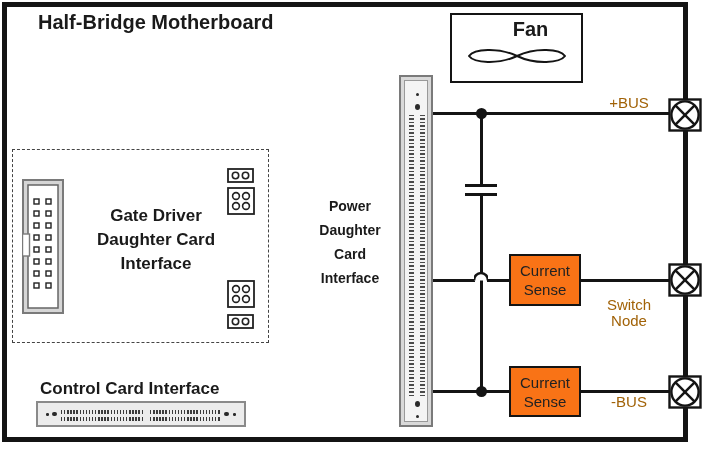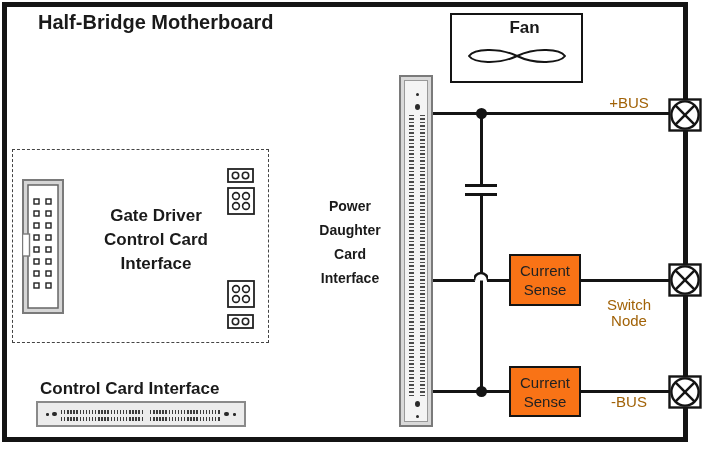--- a/index.html
+++ b/index.html
@@ -14,21 +14,21 @@
   .wire{position:absolute;background:#141414;z-index:1;}
   .dot{position:absolute;background:#141414;border-radius:50%;z-index:2;}
   .pindot{position:absolute;background:#2a2a2a;border-radius:50%;}
   .pinrow{position:absolute;background:repeating-linear-gradient(90deg,#3a3a3a 0 1.4px,transparent 1.4px 3.1px);}
   .pincol{position:absolute;background:repeating-linear-gradient(180deg,#4a4a4a 0 1.5px,transparent 1.5px 3.5px);}
 
   #outer-border{left:2px;top:2px;width:686px;height:440px;box-sizing:border-box;border:5px solid #141414;z-index:0;}
   #main-title{left:38px;top:11px;font-size:20px;}
 
   #fan-box{left:450px;top:13px;width:133px;height:70px;box-sizing:border-box;border:2.5px solid #141414;background:#fff;}
-  #fan-label{left:8px;top:3px;width:100%;font-size:17px;}
+  #fan-label{left:14px;top:3px;width:100%;font-size:20px;}
   #fan-icon{left:12px;top:30px;}
 
   #gate-driver-box{left:12px;top:149px;width:257px;height:194px;box-sizing:border-box;border:1.6px dashed #444;}
   #gate-driver-label{left:68px;top:204px;width:176px;font-size:17px;line-height:24px;}
   #gd-header{left:22px;top:179px;}
   .small-conn{position:absolute;}
 
   #control-label{left:40px;top:379px;font-size:17px;}
   #control-strip{left:36px;top:401px;width:210px;height:26px;box-sizing:border-box;border:2px solid #8a8a8a;background:#ececec;}
 
@@ -59,21 +59,21 @@
 
   <div id="fan-box" class="abs">
     <div id="fan-label" class="abs bold ctr">Fan</div>
     <svg id="fan-icon" class="abs" width="106" height="22" viewBox="0 0 106 22">
       <path d="M53 11 C34 2 10 4 5 11 C10 18 34 20 53 11 C72 2 96 4 101 11 C96 18 72 20 53 11 Z" fill="none" stroke="#141414" stroke-width="2" stroke-linejoin="round"></path>
     </svg>
   </div>
 
   <div id="gate-driver-box" class="abs"></div>
   <div id="gate-driver-label" class="abs bold ctr prelines">Gate Driver
-Control Card
+Daughter Card
 Interface</div>
 
   <svg id="gd-header" class="abs" width="42" height="135" viewBox="0 0 42 135">
     <rect x="1" y="1" width="40" height="133" fill="#d6d6d6" stroke="#7a7a7a" stroke-width="2"></rect>
     <rect x="6" y="6" width="30" height="123" fill="#ffffff" stroke="#666" stroke-width="1.5"></rect>
     <rect x="12" y="20" width="5" height="5" fill="#fff" stroke="#222" stroke-width="1.4"></rect>
     <rect x="24" y="20" width="5" height="5" fill="#fff" stroke="#222" stroke-width="1.4"></rect>
     <rect x="12" y="32" width="5" height="5" fill="#fff" stroke="#222" stroke-width="1.4"></rect>
     <rect x="24" y="32" width="5" height="5" fill="#fff" stroke="#222" stroke-width="1.4"></rect>
     <rect x="12" y="44" width="5" height="5" fill="#fff" stroke="#222" stroke-width="1.4"></rect>

